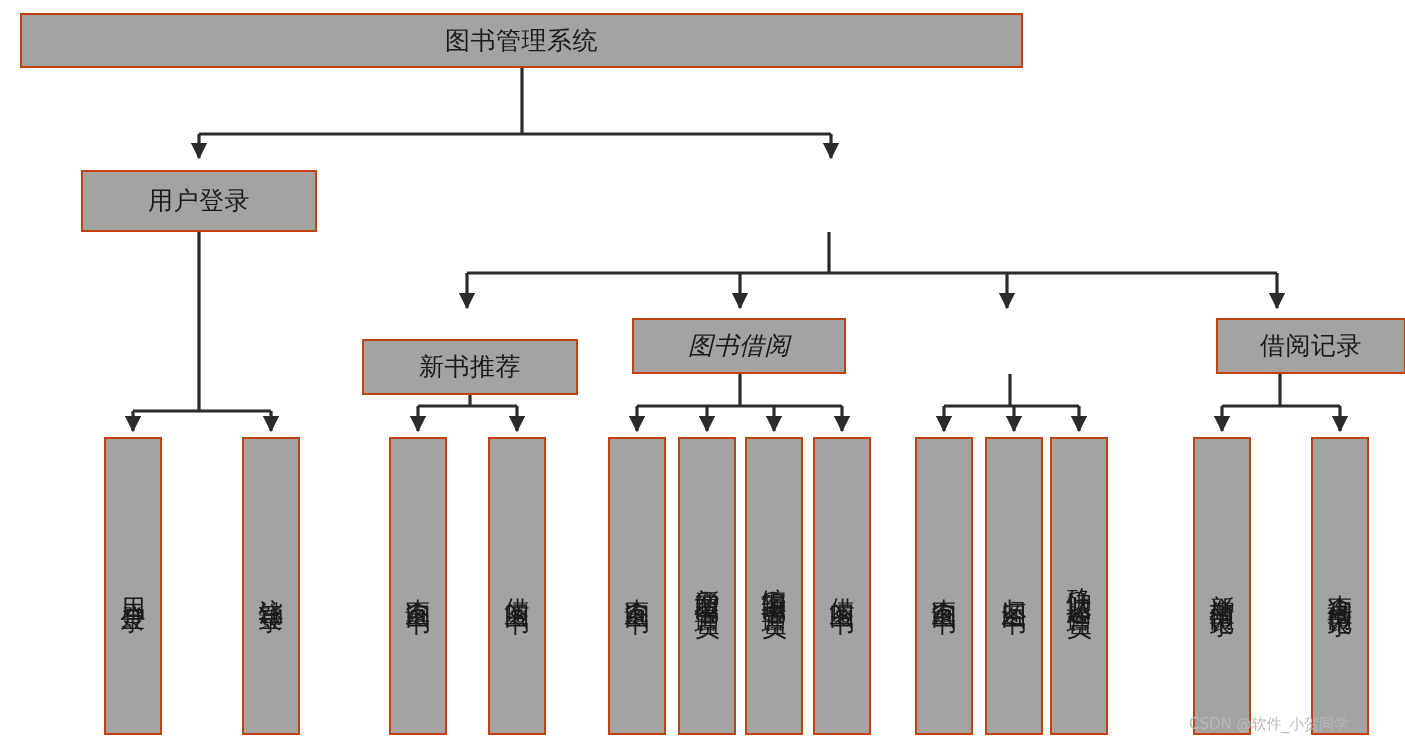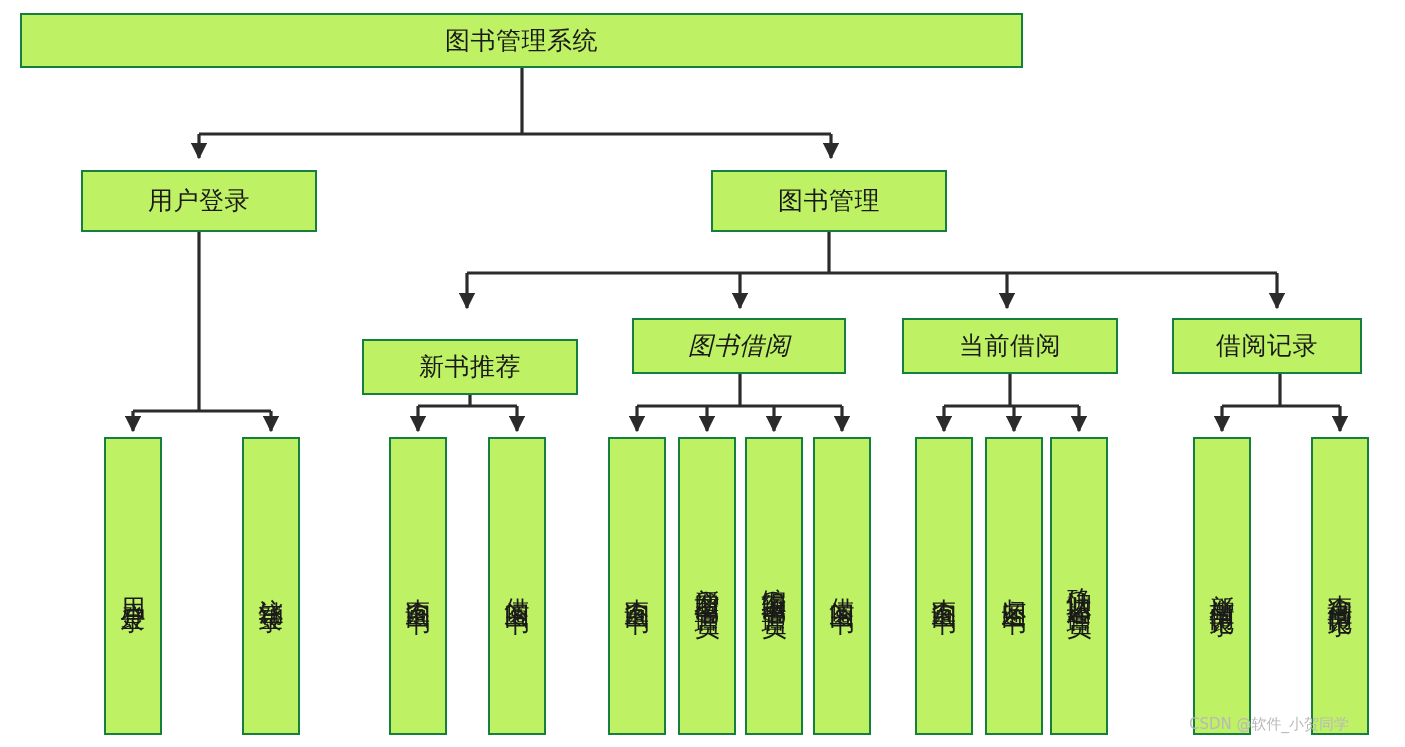--- a/index.html
+++ b/index.html
@@ -21,22 +21,22 @@
     position: absolute;
     left: 0;
     top: 0;
     width: 1405px;
     height: 747px;
     pointer-events: none;
   }
   .node {
     position: absolute;
     box-sizing: border-box;
-    background: #bef264;
-    border: 2px solid #15803d;
+    background: #a3a3a3;
+    border: 2px solid #c2410c;
     display: flex;
     align-items: center;
     justify-content: center;
     z-index: 3;
   }
   .node .label {
     color: #1a1a1a;
     line-height: 1.12;
     text-align: center;
     white-space: nowrap;
@@ -125,34 +125,28 @@
     </g>
   </svg>
 
   <div class="node h root" style="left:20px; top:13px; width:1003px; height:55px;">
     <span class="label">图书管理系统</span>
   </div>
 
   <div class="node h" style="left:81px; top:170px; width:236px; height:62px;">
     <span class="label">用户登录</span>
   </div>
-  <div class="node h" style="left:711px; top:170px; width:236px; height:62px;">
-    <span class="label">图书管理</span>
-  </div>
 
   <div class="node h" style="left:362px; top:318px; width:216px; height:56px;margin-top:21px;">
     <span class="label">新书推荐</span>
   </div>
   <div class="node h" style="left:632px; top:318px; width:214px; height:56px;font-style:italic;">
     <span class="label">图书借阅</span>
   </div>
-  <div class="node h" style="left:902px; top:318px; width:216px; height:56px;">
-    <span class="label">当前借阅</span>
-  </div>
-  <div class="node h" style="left:1172px; top:318px; width:190px; height:56px;align-items:center;">
+  <div class="node h" style="left:1216px; top:318px; width:190px; height:56px;align-items:center;">
     <span class="label">借阅记录</span>
   </div>
 
   <div class="node v" style="left:104px; top:437px; width:58px; height:298px;">
     <span class="label">用户登录</span>
   </div>
   <div class="node v" style="left:242px; top:437px; width:58px; height:298px;">
     <span class="label">注销登录</span>
   </div>
 

